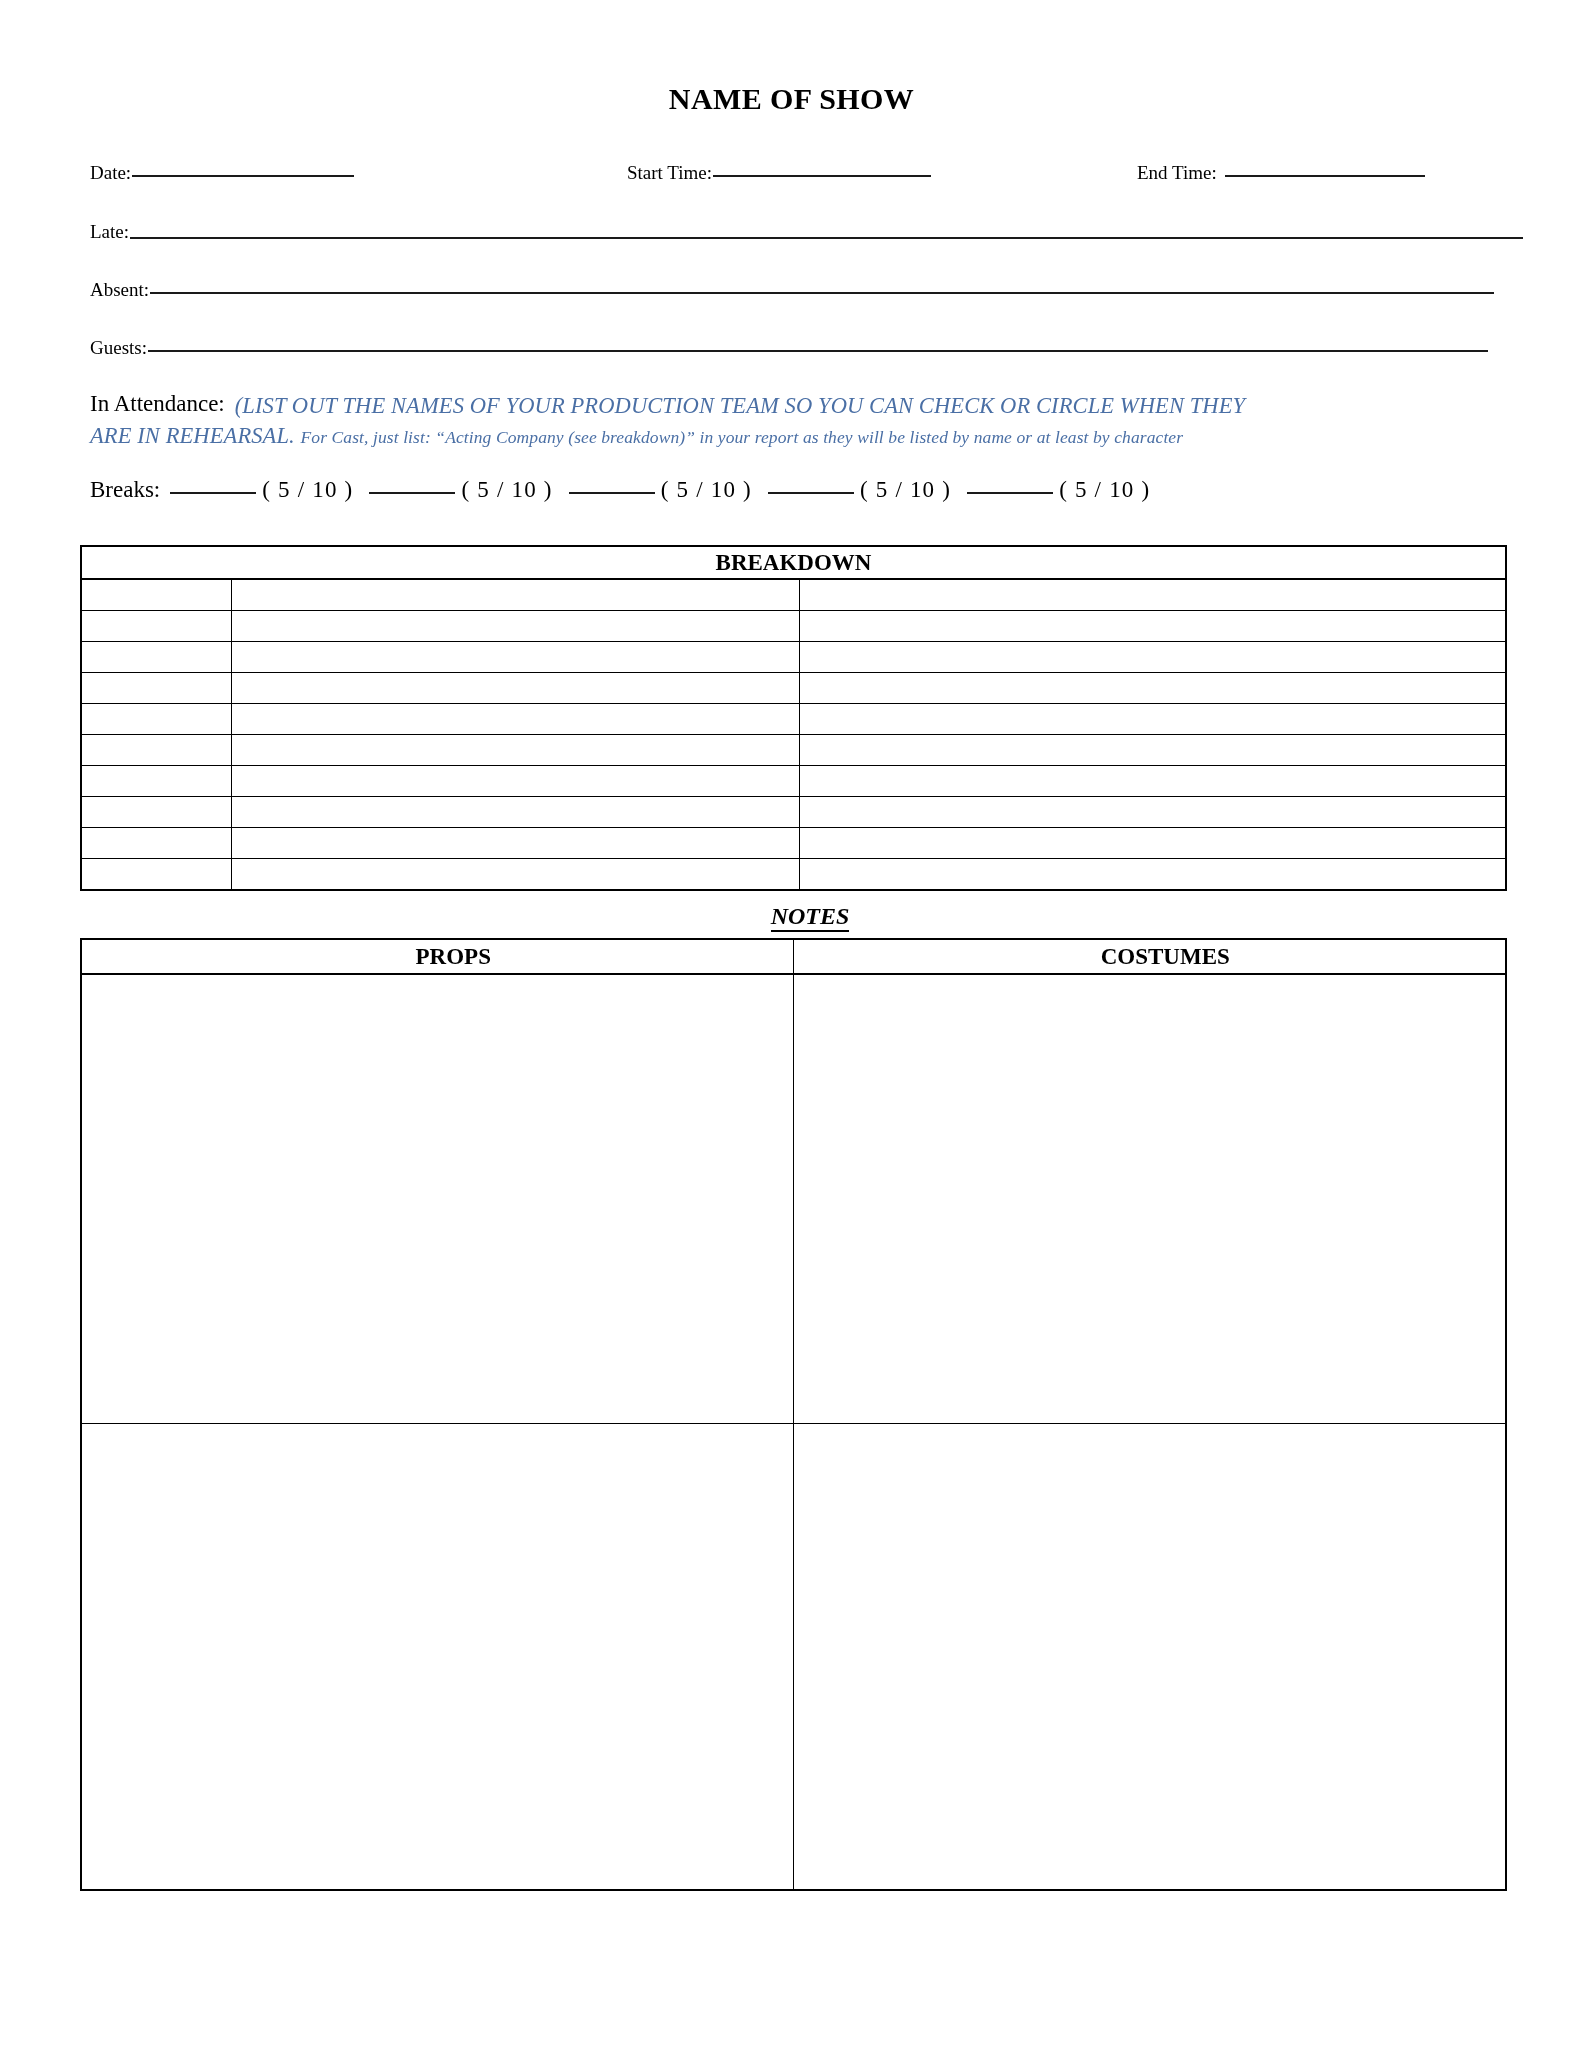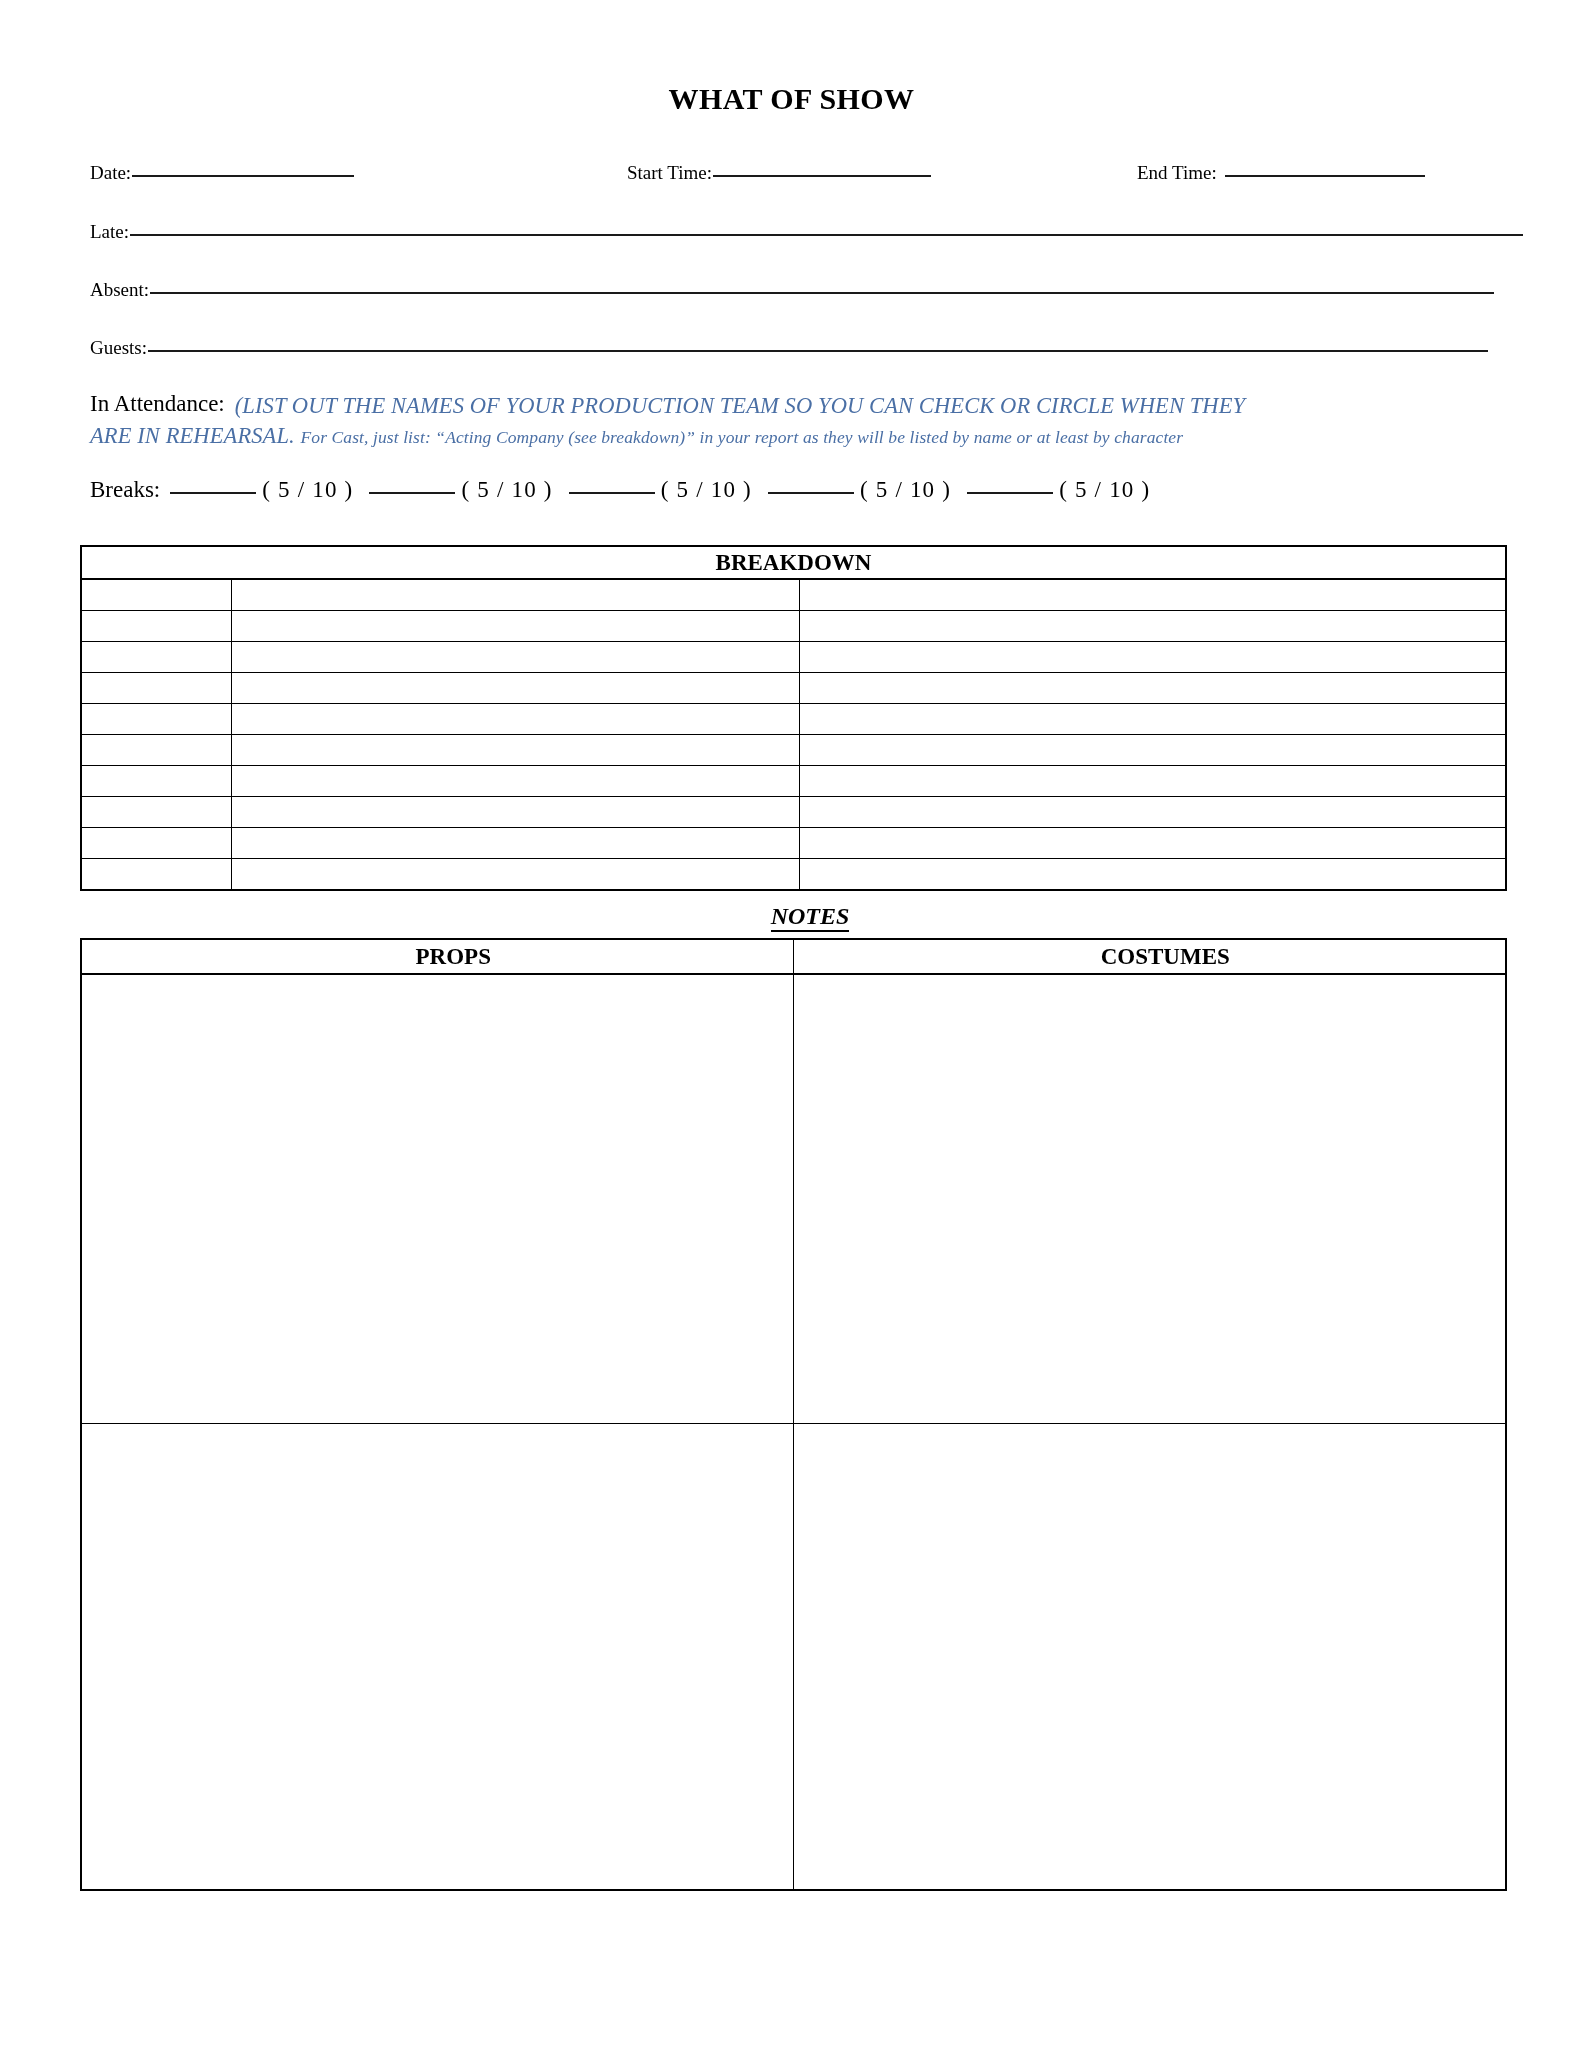--- a/index.html
+++ b/index.html
@@ -53,21 +53,21 @@
     border-bottom: 2.6px solid #1a1a1a;
     height: 1px;
     margin-left: 1px;
     position: relative;
     top: -2px;
   }
 
   #row-date      { left: 90px;  top: 163px; }
   #row-starttime { left: 627px; top: 163px; }
   #row-endtime   { left: 1137px; top: 163px; }
-  #row-late      { left: 90px;  top: 222px; }
+  #row-late      { left: 90px;  top: 222px; align-items: flex-end; }
   #row-absent    { left: 90px;  top: 280px; }
   #row-guests    { left: 90px;  top: 338px; }
 
   .rule-date      { width: 222px; }
   .rule-starttime { width: 218px; }
   .rule-endtime   { width: 200px; margin-left: 8px; }
   .rule-late      { width: 1393px; }
   .rule-absent    { width: 1344px; }
   .rule-guests    { width: 1340px; }
 
@@ -196,21 +196,21 @@
   #notes-table .notes-body-top td { height: 448px; vertical-align: top; }
   #notes-table .notes-body-bottom td { height: 465px; vertical-align: top; }
   .col-left  { width: 712px; }
   .col-right { width: 713px; }
 </style>
 </head>
 <body>
 
 <div class="page">
 
-  <div class="doc-title">WHAT OF SHOW</div>
+  <div class="doc-title">NAME OF SHOW</div>
 
   <div class="form-row" id="row-date">
     <span class="form-label">Date:</span>
     <span class="rule rule-date"></span>
   </div>
 
   <div class="form-row" id="row-starttime">
     <span class="form-label">Start Time:</span>
     <span class="rule rule-starttime"></span>
   </div>

